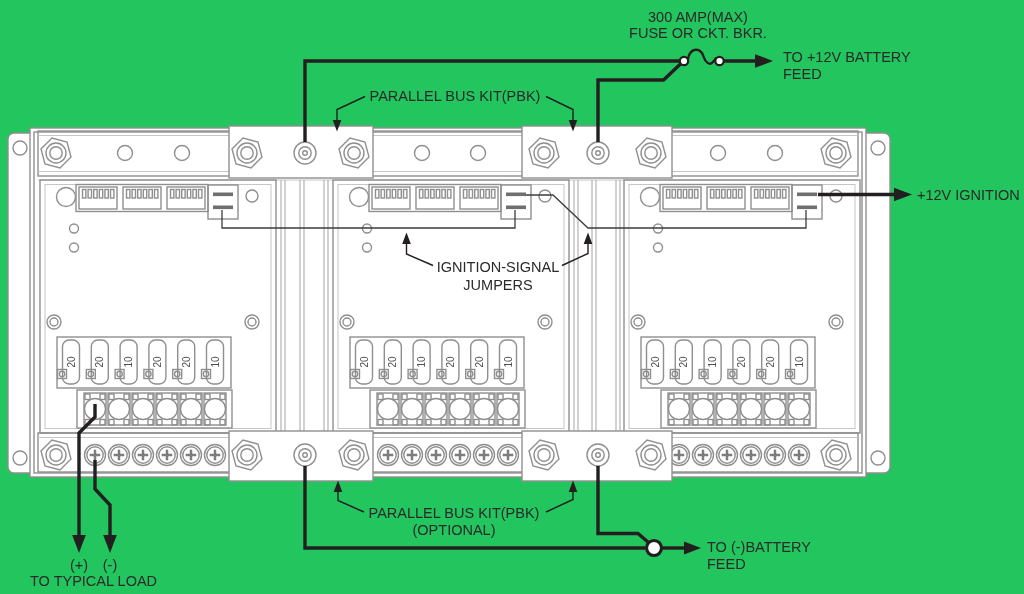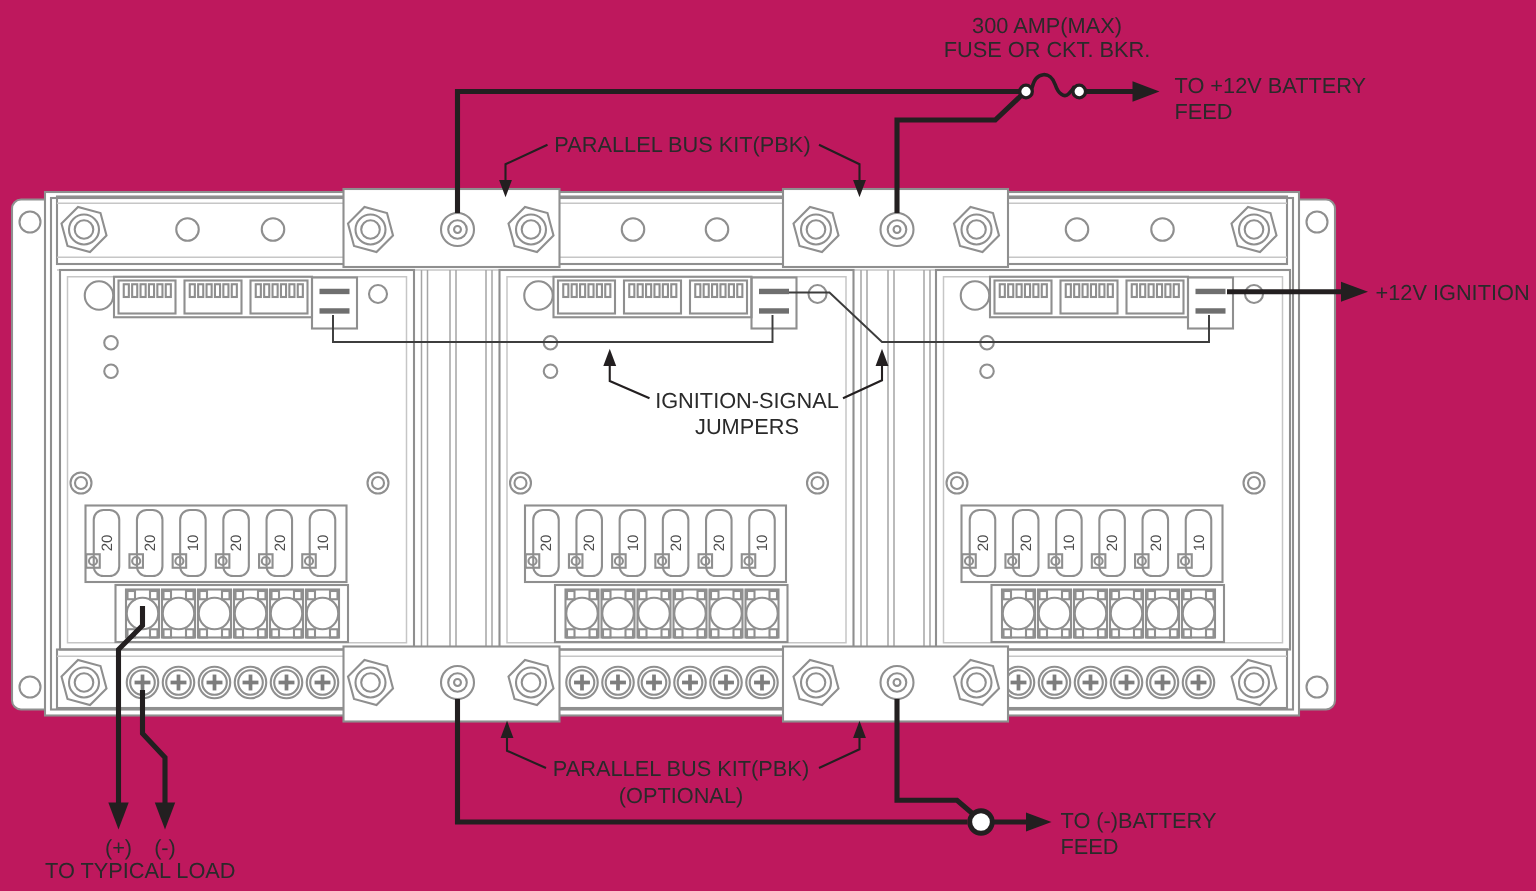--- a/index.html
+++ b/index.html
@@ -1,16 +1,16 @@
 <!DOCTYPE html>
 <html><head>
 <meta charset="utf-8">
 <style>
   html,body{margin:0;padding:0;background:#ffffff;}
-  .stage{width:1024px;height:594px;background:#be185d;position:relative;overflow:hidden;}
+  .stage{width:1024px;height:594px;background:#22c55e;position:relative;overflow:hidden;}
   svg{display:block;}
   .hw{fill:none;stroke:#8f8f8f;stroke-width:1.4;}
   .hwf{fill:#ffffff;stroke:#8f8f8f;stroke-width:1.4;}
   .hwl{fill:none;stroke:#c6c6c6;stroke-width:1;}
   .rail{fill:none;stroke:#a5a5a5;stroke-width:1;}
   .wire{fill:none;stroke:#231f20;stroke-width:3.4;stroke-linejoin:miter;}
   .twire{fill:none;stroke:#3d3d3d;stroke-width:1.3;}
   .lead{fill:none;stroke:#231f20;stroke-width:1.4;}
   .ah{fill:#231f20;stroke:none;}
   .fsym{fill:#ffffff;stroke:#231f20;stroke-width:2.2;}

